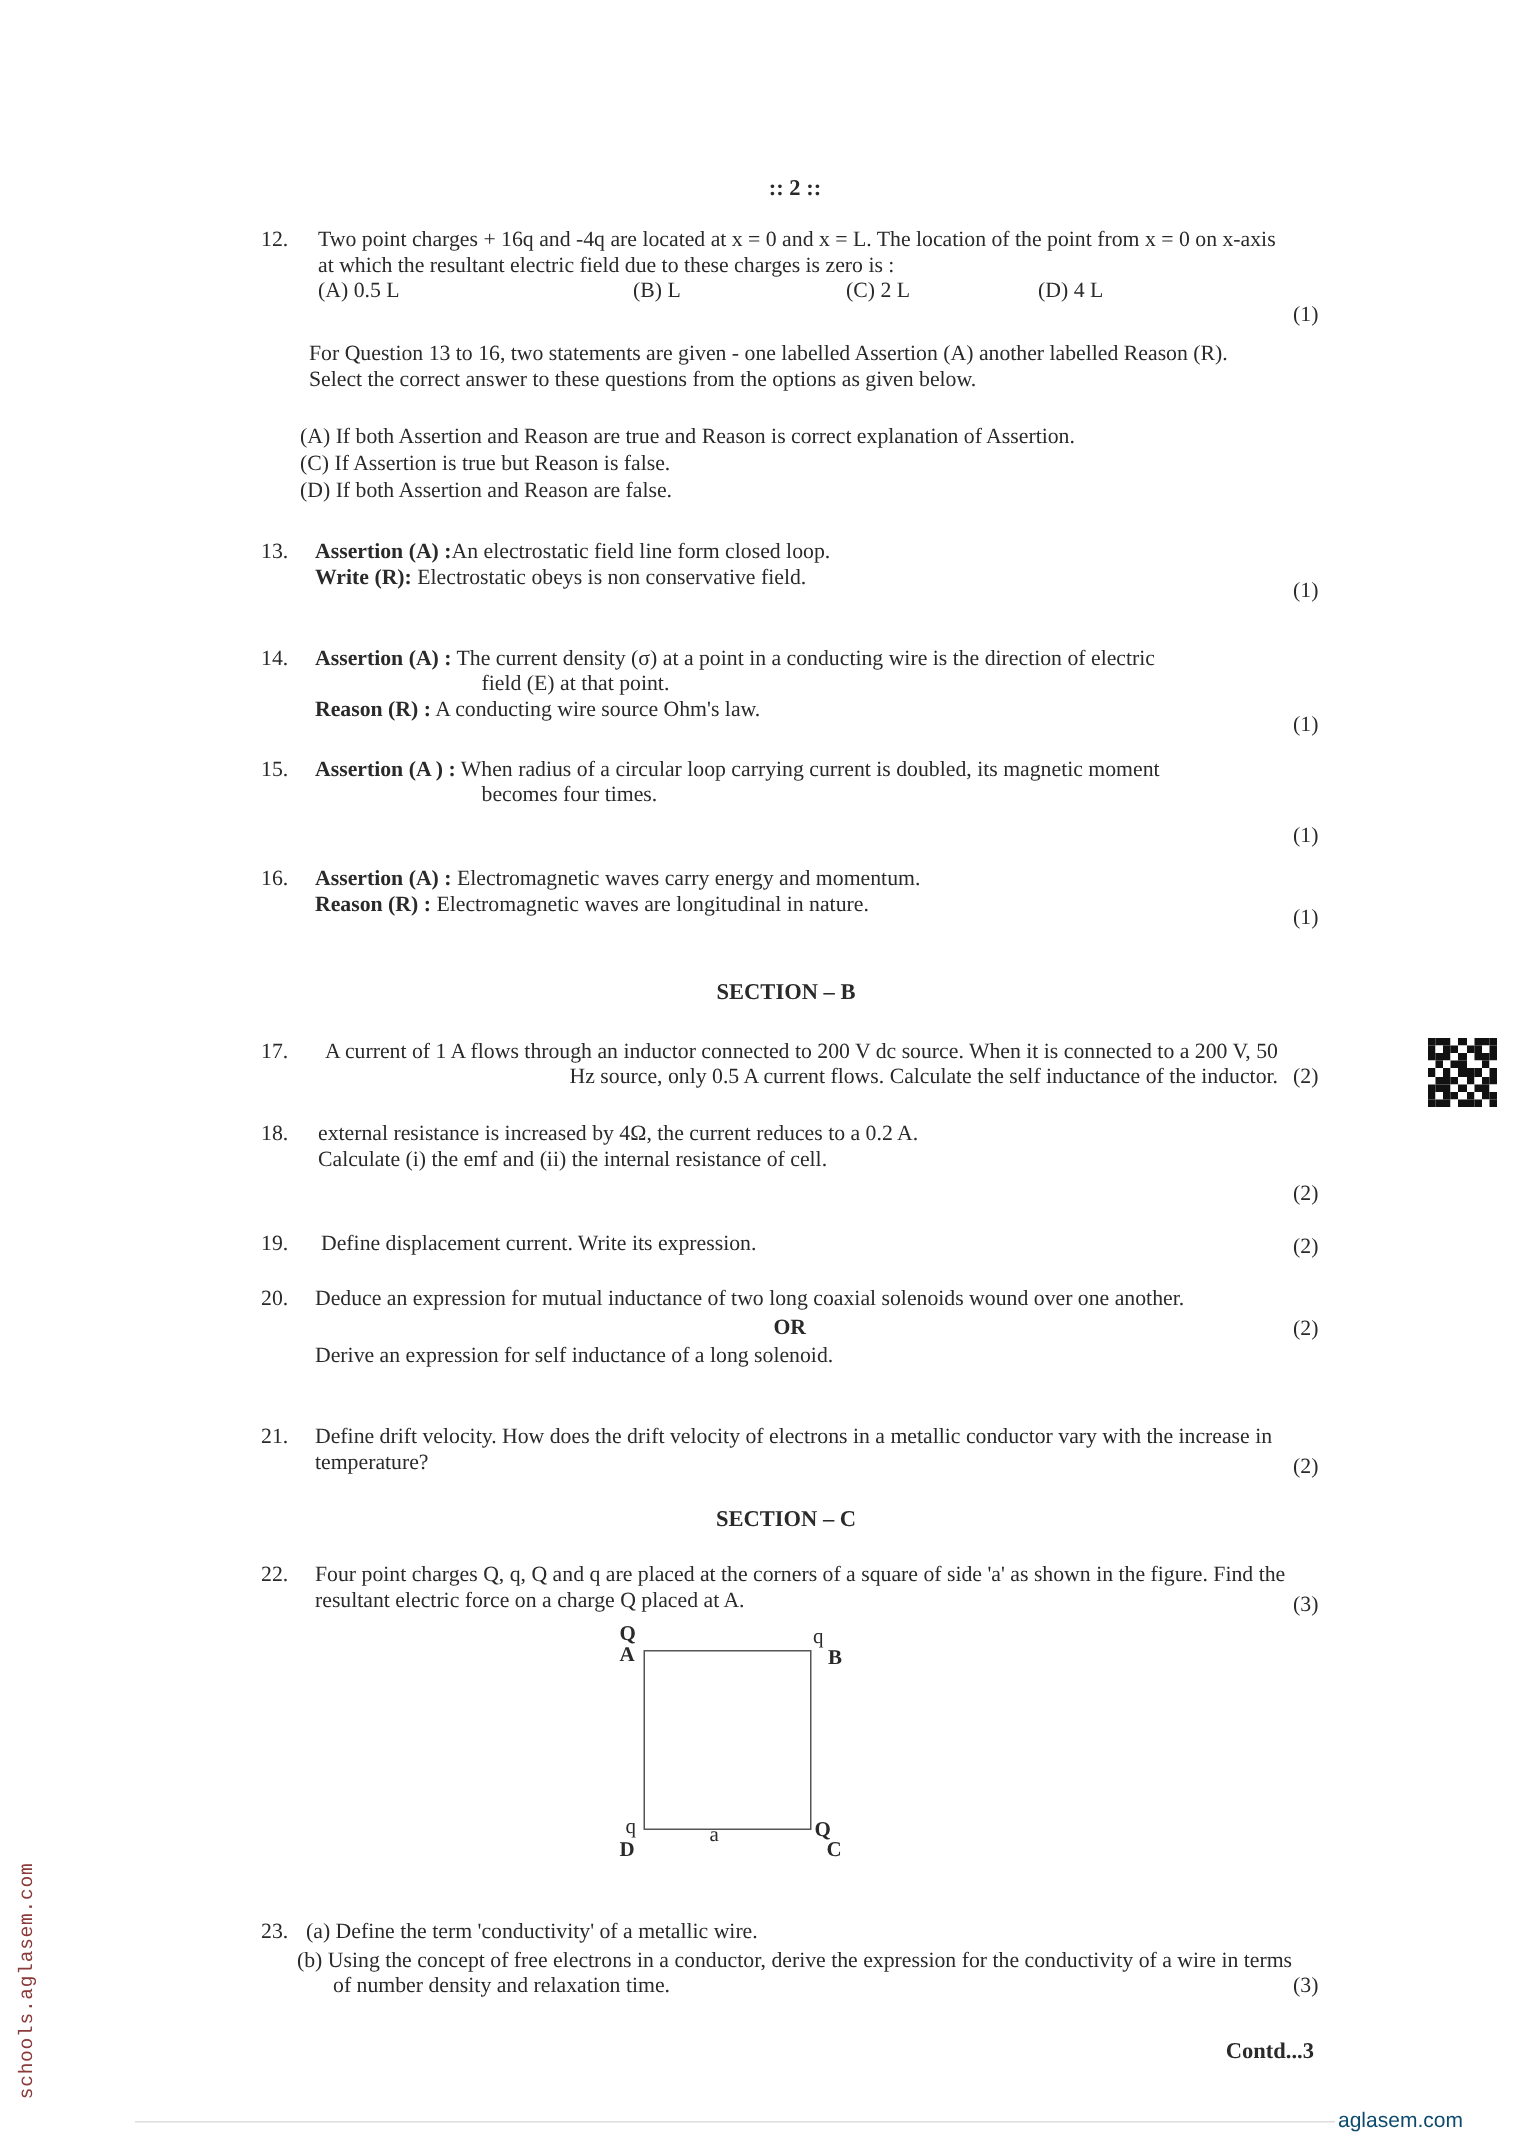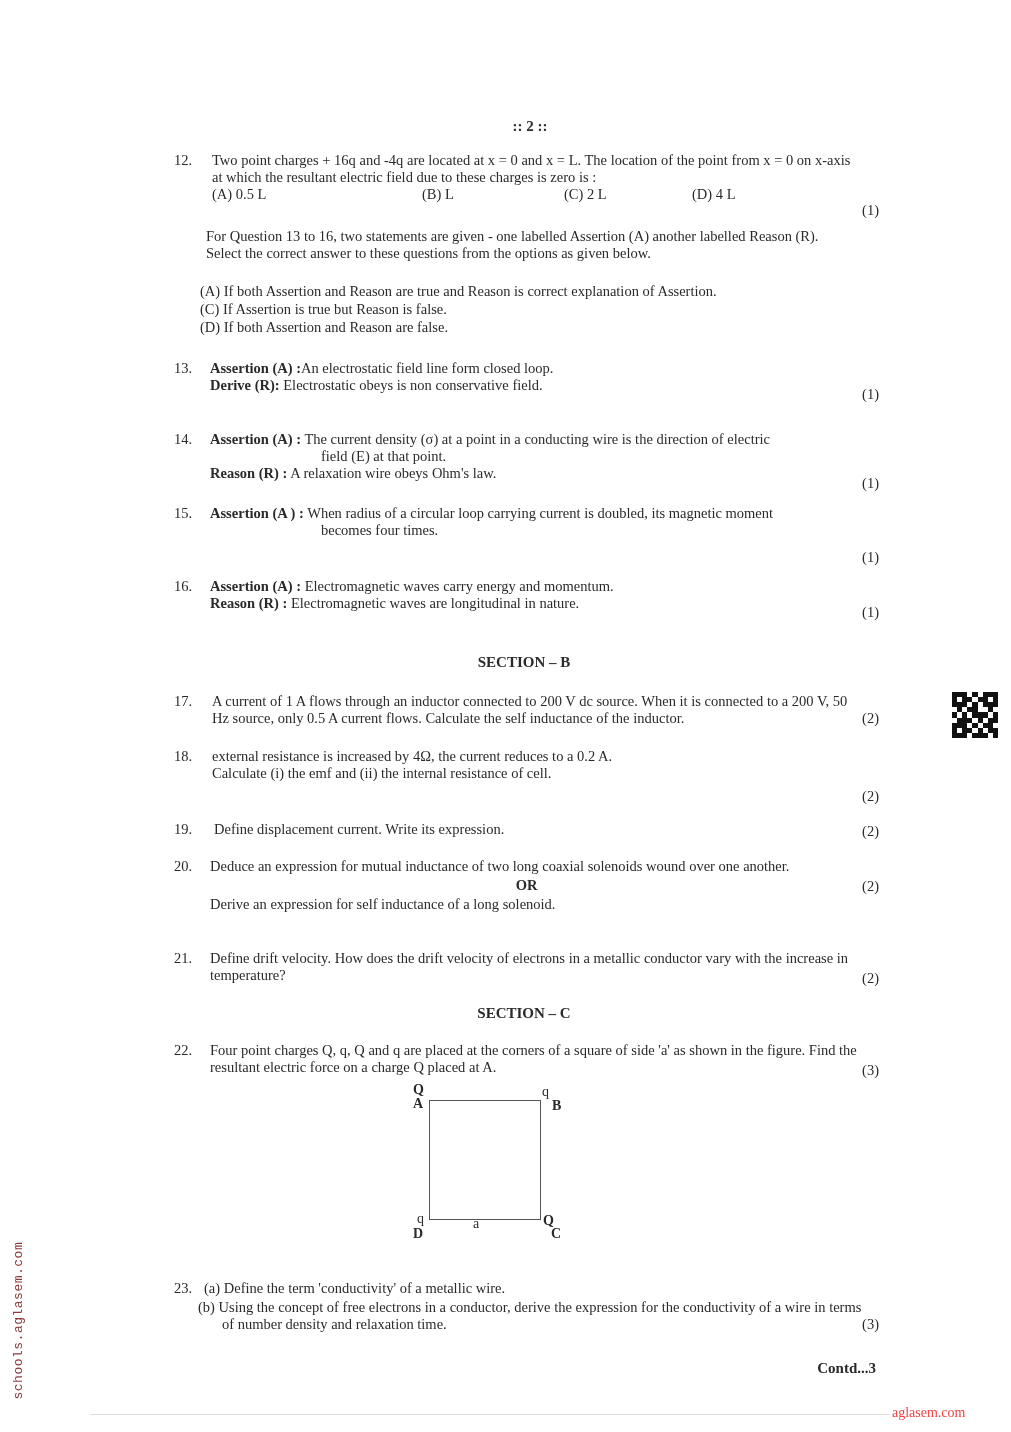--- a/index.html
+++ b/index.html
@@ -20,21 +20,21 @@
   .section { position:absolute; left:0; width:1048px; text-align:center; font-weight:bold; font-size:15px; }
   .instr { position:absolute; left:206px; width:640px; line-height:17px; }
   .optlist { position:absolute; left:200px; width:660px; line-height:18px; }
   .or { text-align:center; font-weight:bold; margin:2px 0; padding-right:36px; }
   .figure { position:absolute; left:395px; top:1080px; width:190px; height:170px; }
   .sq { position:absolute; left:34px; top:20px; width:110px; height:118px; border:1.5px solid #555; }
   .lbl { position:absolute; font-weight:bold; font-size:14px; }
   .lbl.n { font-weight:normal; }
   .contd { position:absolute; right:135px; top:1360px; font-weight:bold; font-size:15px; }
   .wm-left { position:absolute; left:-62px; top:1312px; transform:rotate(-90deg); font-family:"Liberation Mono","DejaVu Sans Mono",monospace; color:#8a3a3a; font-size:13px; letter-spacing:0.5px; width:160px; }
-  .wm-right { position:absolute; left:892px; top:1405px; font-family:Liberation Serif, serif; color:#ef4444; font-size:14px; }
+  .wm-right { position:absolute; left:892px; top:1405px; font-family:Liberation Sans, sans-serif; color:#0c4a6e; font-size:14px; }
   .footline { position:absolute; left:90px; top:1414px; width:800px; border-top:1px solid #ddd; }
   .qr { position:absolute; left:952px; top:692px; width:46px; height:46px; display:grid; grid-template-columns:repeat(9,1fr); grid-template-rows:repeat(9,1fr); }
   .qr i { background:#111; }
   .qr i.w { background:#fff; }
 </style>
 </head>
 <body>
 
 <div class="abs pagenum">:: 2 ::</div>
 
@@ -56,31 +56,31 @@
 <div class="optlist" style="top:282px;">
   <div>(A) If both Assertion and Reason are true and Reason is correct explanation of Assertion.</div>
   <div>(C) If Assertion is true but Reason is false.</div>
   <div>(D) If both Assertion and Reason are false.</div>
 </div>
 
 <div class="q" style="top:360px;">
   <span class="qnum">13.</span>
   <div class="qbody">
     <div><b>Assertion (A) :</b><span>An electrostatic field line form closed loop.</span></div>
-    <div><b>Derive (R):</b><span> Electrostatic obeys is non conservative field.</span></div>
+    <div><b>Write (R):</b><span> Electrostatic obeys is non conservative field.</span></div>
   </div>
   <span class="marks" style="top:26px;">(1)</span>
 </div>
 
 <div class="q" style="top:431px;">
   <span class="qnum">14.</span>
   <div class="qbody">
     <div><b>Assertion (A) :</b><span> The current density (σ) at a point in a conducting wire is the direction of electric</span></div>
     <div class="indent">field (E) at that point.</div>
-    <div><b>Reason (R) :</b><span> A relaxation wire obeys  Ohm's law.</span></div>
+    <div><b>Reason (R) :</b><span> A conducting wire source  Ohm's law.</span></div>
   </div>
   <span class="marks" style="top:44px;">(1)</span>
 </div>
 
 <div class="q" style="top:505px;">
   <span class="qnum">15.</span>
   <div class="qbody">
     <div><b>Assertion (A ) :</b><span> When radius of a circular loop carrying current is doubled, its magnetic moment</span></div>
     <div class="indent">becomes four times.</div>
   </div>
@@ -93,21 +93,21 @@
     <div><b>Assertion (A) :</b><span> Electromagnetic waves carry energy and momentum.</span></div>
     <div><b>Reason (R) :</b><span> Electromagnetic waves are longitudinal in nature.</span></div>
   </div>
   <span class="marks" style="top:26px;">(1)</span>
 </div>
 
 <div class="section" style="top:654px;">SECTION – B</div>
 
 <div class="q" style="top:693px;">
   <span class="qnum">17.</span>
-  <div class="qbody" style="margin-left:38px; width:640px;">A current of 1 A flows through an inductor connected to 200 V dc source. When it is connected to a 200 V, 50 Hz source, only 0.5 A current flows. Calculate the self inductance of the inductor.</div>
+  <div class="qbody" style="margin-left:38px; width:640px;text-align:right;">A current of 1 A flows through an inductor connected to 200 V dc source. When it is connected to a 200 V, 50 Hz source, only 0.5 A current flows. Calculate the self inductance of the inductor.</div>
   <span class="marks" style="top:17px;">(2)</span>
 </div>
 
 <div class="q" style="top:748px;">
   <span class="qnum">18.</span>
   <div class="qbody" style="margin-left:38px;">
     <div>external resistance is increased by 4Ω, the current reduces to a 0.2 A.</div>
     <div>Calculate (i) the emf and (ii) the internal resistance of cell.</div>
   </div>
   <span class="marks" style="top:40px;">(2)</span>

